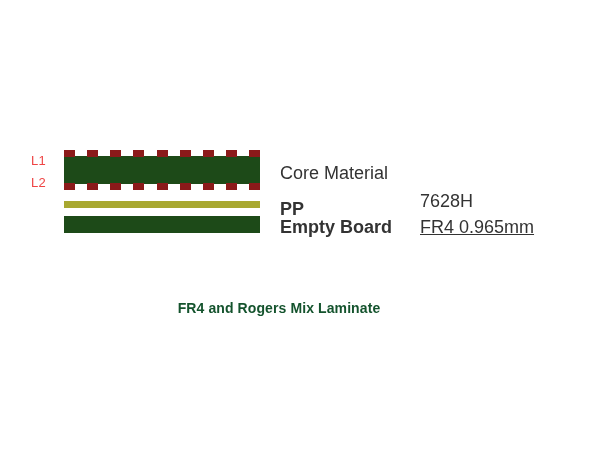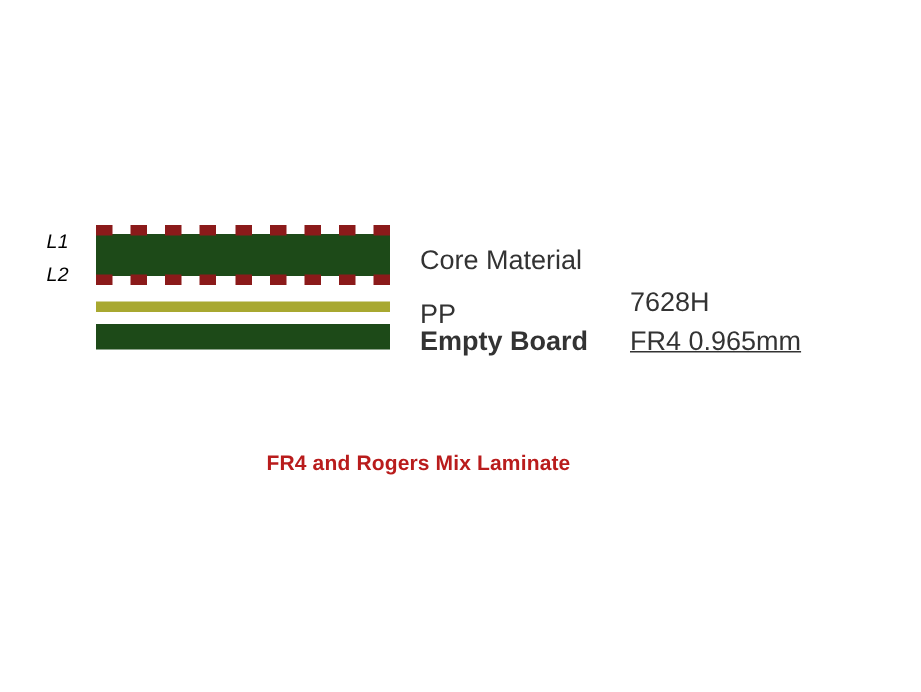--- a/index.html
+++ b/index.html
@@ -20,25 +20,24 @@
     left: 0;
     top: 0;
     width: 614px;
     height: 461px;
   }
 
   
   .side-label {
     position: absolute;
     font-size: 13px;
-    color: #000000;
+    color: #ef4444;
     letter-spacing: 0.2px;
     line-height: 1;
     white-space: nowrap;
-    font-style: italic;
   }
   #side-label-l1 { left: 31px; top: 154px; }
   #side-label-l2 { left: 31px; top: 176px; }
 
   
   #core-block {
     position: absolute;
     left: 64px;
     top: 150px;
     width: 196px;
@@ -94,35 +93,35 @@
     font-size: 18px;
     color: #333333;
     line-height: 1;
     white-space: nowrap;
   }
   .col-name  { left: 280px; }
   .col-value { left: 420px; }
 
   #anno-core-name   { top: 164px; }
   #anno-core-value  { top: 164px; }
-  #anno-pp-name     { top: 200px; }
+  #anno-pp-name     { top: 200px; font-weight: bold; }
   #anno-pp-value    { top: 192px; }
   #anno-board-name  { top: 218px; font-weight: bold; }
   #anno-board-value { top: 218px; text-decoration: underline; }
 
   
   #diagram-caption {
     position: absolute;
     left: 0;
     top: 300px;
     width: 558px;
     text-align: center;
     font-size: 14px;
     font-weight: bold;
-    color: #b91c1c;
+    color: #14532d;
     letter-spacing: 0.1px;
   }
 </style>
 </head>
 <body>
 
 <div id="stackup-diagram">
 
   <div class="side-label" id="side-label-l1">L1</div>
   <div class="side-label" id="side-label-l2">L2</div>

